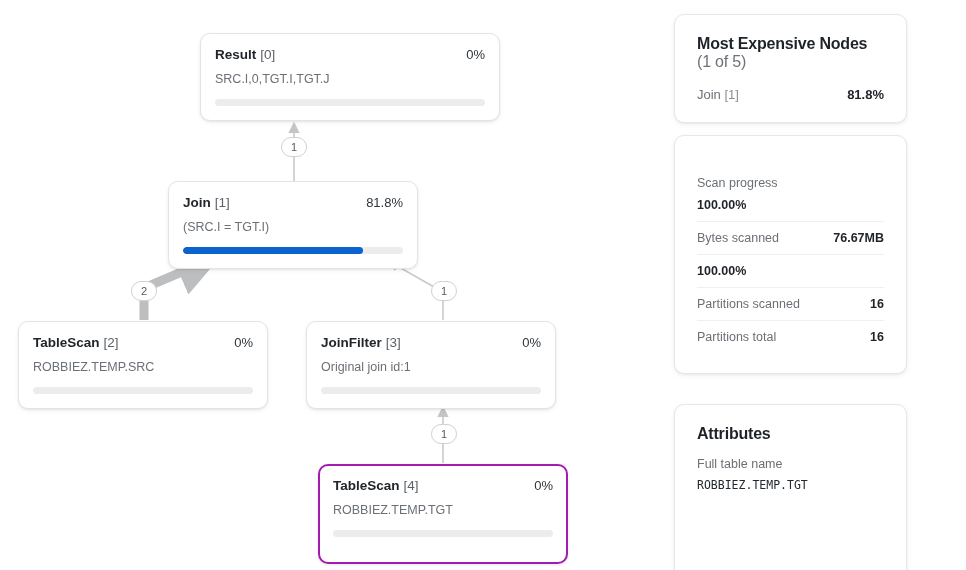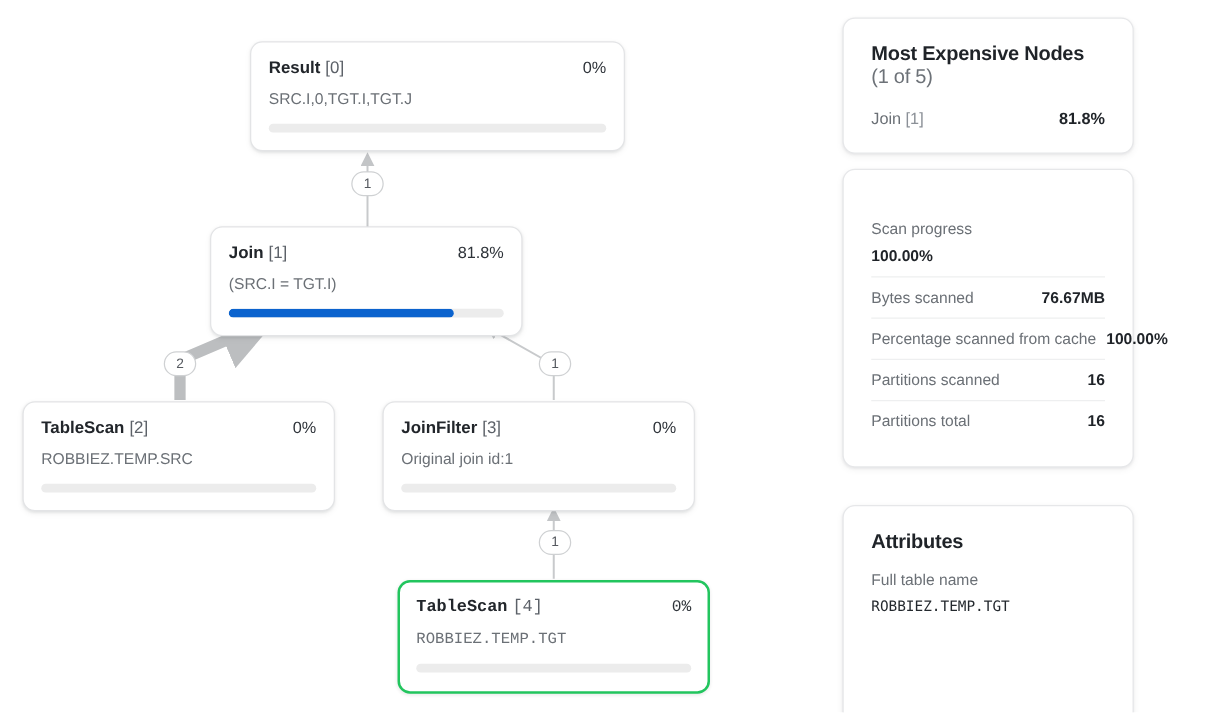--- a/index.html
+++ b/index.html
@@ -33,24 +33,23 @@
   .node {
     position: absolute;
     box-sizing: border-box;
     background: #ffffff;
     border: 1px solid #e3e4e6;
     border-radius: 10px;
     box-shadow: 0 1px 2px rgba(16,22,26,0.07), 0 2px 5px rgba(16,22,26,0.05);
     padding: 12px 14px 14px 14px;
   }
   .node.selected {
-    border: 2px solid #22c55e;
+    border: 2px solid #a21caf;
     box-shadow: 0 1px 3px rgba(16,22,26,0.10);
-    padding: 11px 13px 15px 13px;
-    font-family: Liberation Mono, monospace;
+    padding: 11px 13px 25px 13px;
   }
   .node-head {
     display: flex;
     align-items: baseline;
     justify-content: space-between;
     line-height: 1;
   }
   .node-title {
     font-size: 13.5px;
     font-weight: bold;
@@ -305,21 +304,20 @@
       <div class="stat-list">
         <div class="stat-row">
           <span class="stat-key">Scan progress</span>
           <span class="stat-val">100.00%</span>
         </div>
         <div class="stat-row">
           <span class="stat-key">Bytes scanned</span>
           <span class="stat-val">76.67MB</span>
         </div>
         <div class="stat-row">
-          <span class="stat-key">Percentage scanned from cache</span>
           <span class="stat-val">100.00%</span>
         </div>
         <div class="stat-row">
           <span class="stat-key">Partitions scanned</span>
           <span class="stat-val">16</span>
         </div>
         <div class="stat-row">
           <span class="stat-key">Partitions total</span>
           <span class="stat-val">16</span>
         </div>

